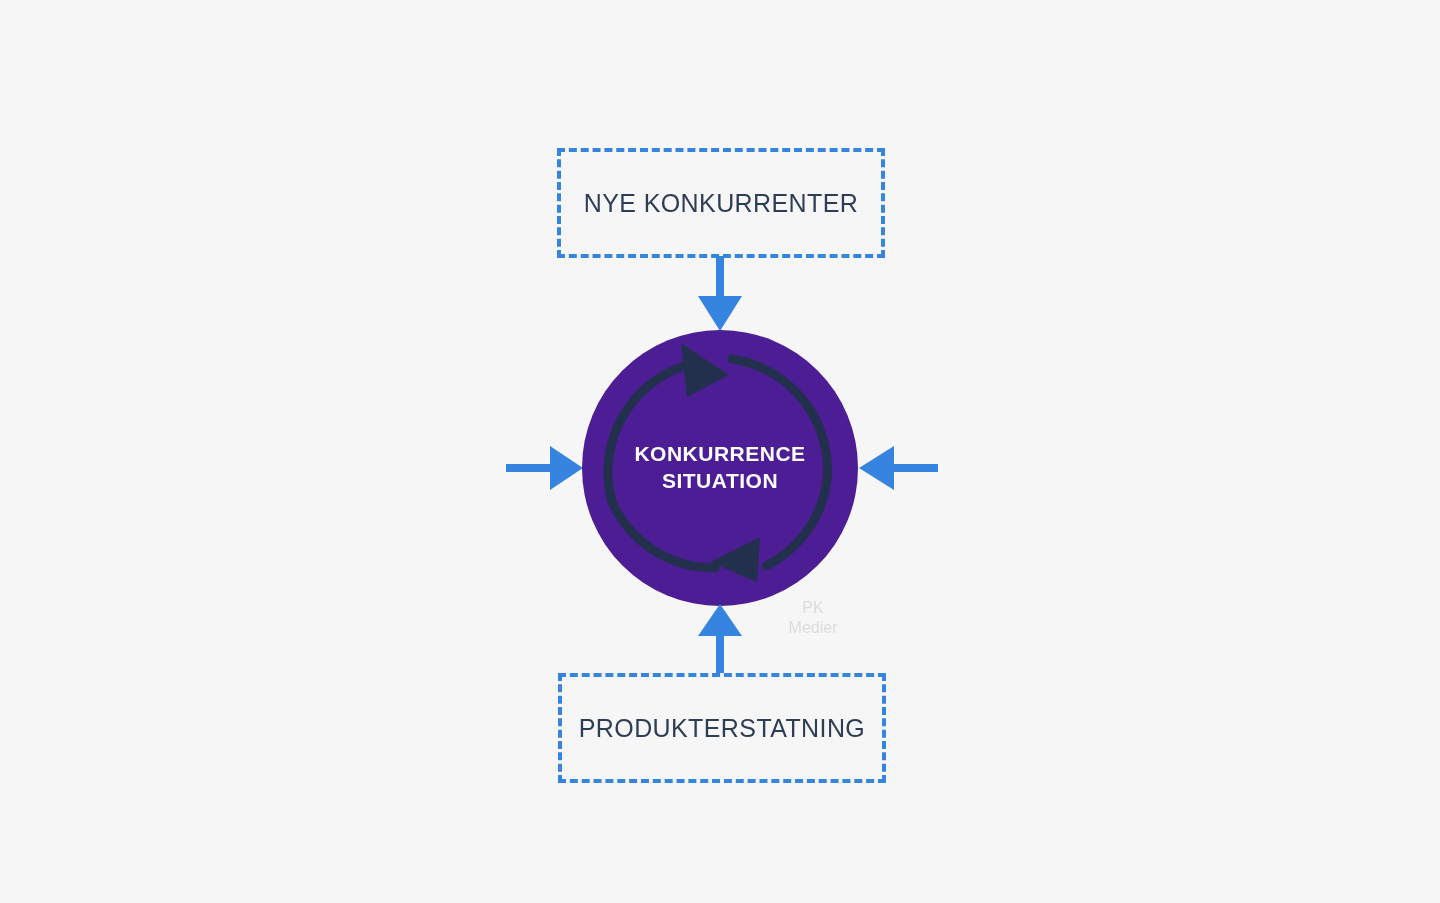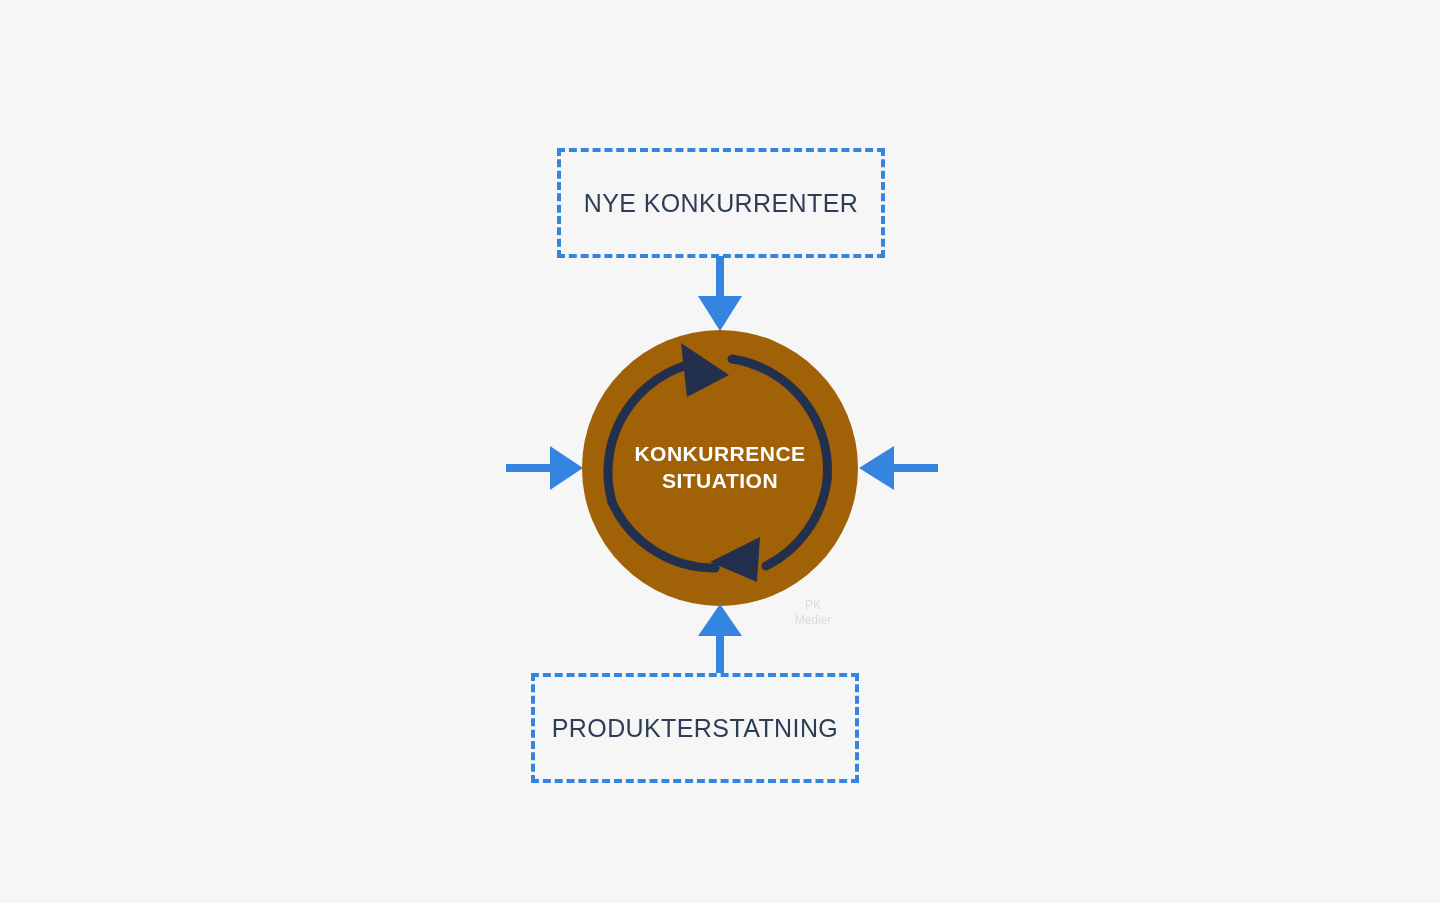--- a/index.html
+++ b/index.html
@@ -35,31 +35,31 @@
     font-size: 25px;
     letter-spacing: 0.4px;
     font-weight: 400;
     line-height: 1.2;
     white-space: nowrap;
   }
 
   #box-top    { left: 557px; top: 148px;  width: 328px; height: 110px; }
   #box-left   { left: 178px; top: 410px;  width: 328px; height: 110px; }
   #box-right  { left: 937px; top: 410px;  width: 328px; height: 110px; }
-  #box-bottom { left: 531px; top: 673px;  width: 328px; height: 110px; }
+  #box-bottom { left: 558px; top: 673px;  width: 328px; height: 110px; }
 
   
   #center-circle {
     position: absolute;
     left: 582px;
     top: 330px;
     width: 276px;
     height: 276px;
     border-radius: 50%;
-    background: #a16207;
+    background: #4c1d95;
   }
 
   #cycle-svg {
     position: absolute;
     left: 0;
     top: 0;
     width: 276px;
     height: 276px;
   }
 
@@ -95,21 +95,21 @@
   #arrow-right  { left: 856px; top: 440px; width: 82px; height: 56px; }
 
   
   #watermark {
     position: absolute;
     left: 778px;
     top: 598px;
     width: 70px;
     text-align: center;
     color: #dcdcdc;
-    font-size: 12px;
+    font-size: 16px;
     line-height: 1.25;
     user-select: none;
   }
 </style>
 </head>
 <body>
 
 <div id="canvas">
 
   <div class="node-box" id="box-top">

